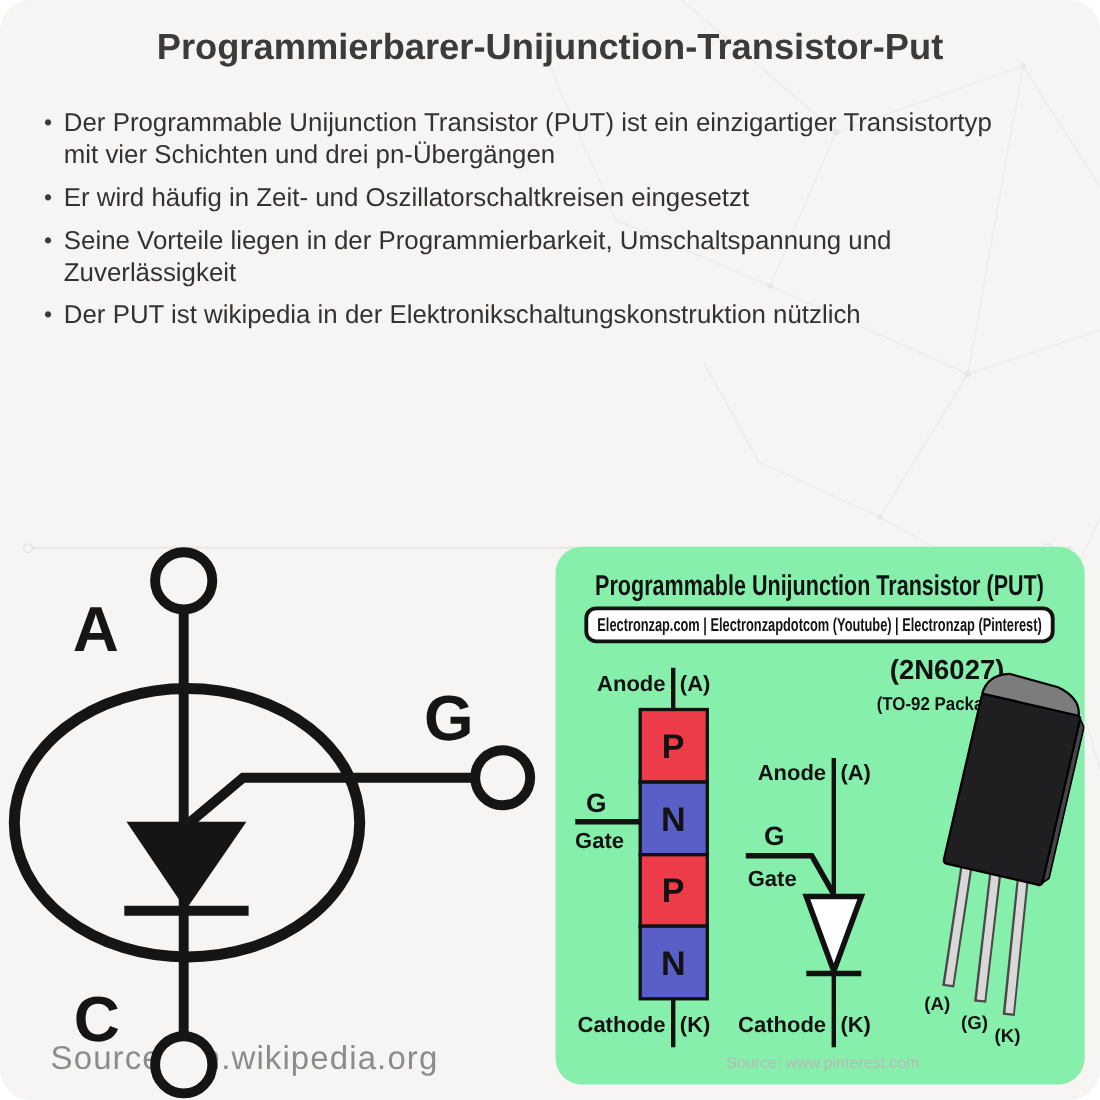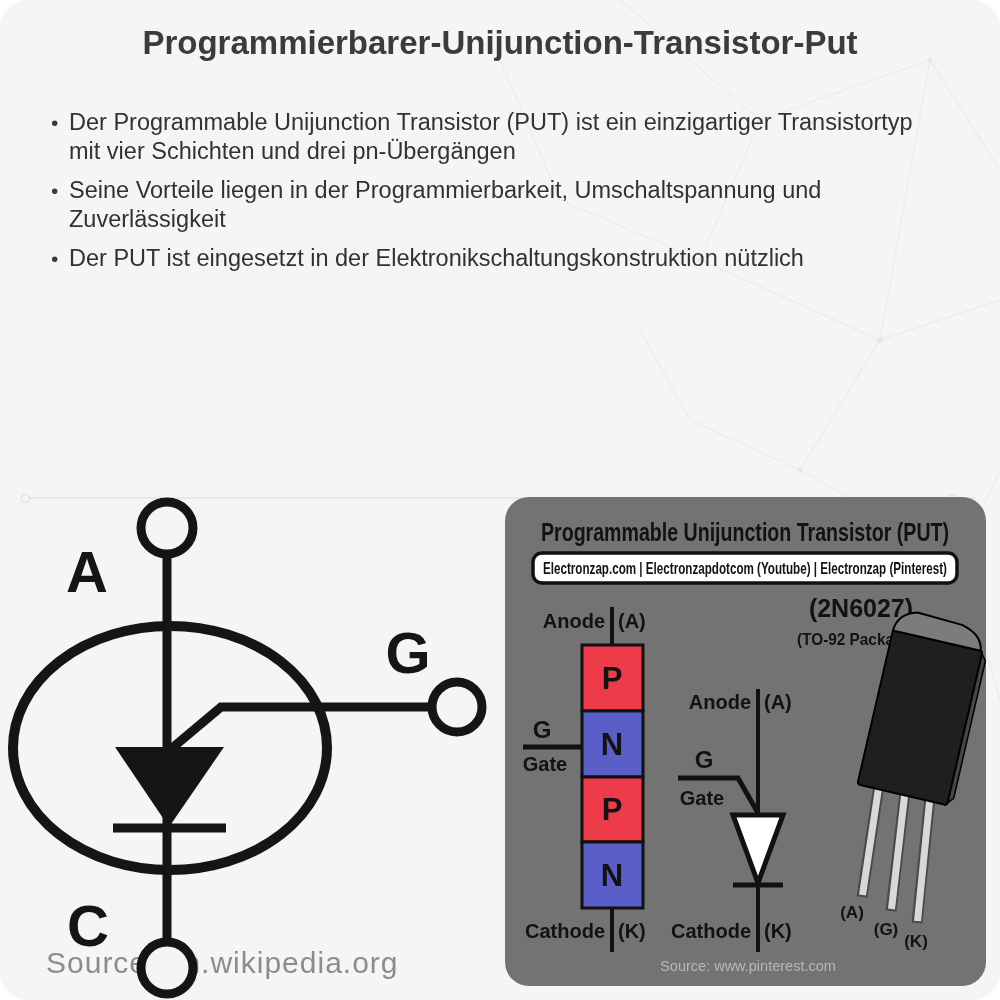--- a/index.html
+++ b/index.html
@@ -10,21 +10,21 @@
     border-radius:28px;
   }
   .texture{position:absolute; left:0; top:0; width:1000px; height:1000px; pointer-events:none;}
   .slide-title{
     position:absolute; left:0; top:24px; width:1000px;
     text-align:center; font-size:33px; font-weight:bold; color:#3c3b3b;
     letter-spacing:0px;
   }
   .bullets{
     position:absolute; left:38px; top:97px; width:885px;
-    margin:11px; padding:0; list-style:none;
+    margin:0; padding:0; list-style:none;
     font-size:23.5px; line-height:29px; color:#323232;
   }
   .bullets li{position:relative; padding-left:20px; margin-bottom:10px;}
   .bullets li::before{
     content:"\2022"; position:absolute; left:2px; top:0px;
     font-size:21px; color:#3a3a3a;
   }
   .divider{
     position:absolute; left:25px; top:497px; width:950px; height:2px;
     background:#e9e7e6;
@@ -33,21 +33,21 @@
     position:absolute; width:7px; height:7px; border:1px solid #dedcda;
     border-radius:50%; background:#f6f5f4; top:-3px;
   }
   .wiki-source{
     position:absolute; left:46px; top:946px;
     font-size:30px; letter-spacing:1px; color:#8d8c8c;
   }
   .symbol-svg{position:absolute; left:0; top:497px;}
   .panel{
     position:absolute; left:505px; top:497px; width:481px; height:489px;
-    background:#737373; border-radius:24px;
+    background:#86efac; border-radius:24px;
   }
   
   text{fill:#121212; font-family:"Liberation Sans", sans-serif;}
   .t-title{font-size:26px; font-weight:bold;}
   .t-banner{font-size:17px; font-weight:bold;}
   .b31{font-size:31px; font-weight:bold;}
   .b25{font-size:25px; font-weight:bold;}
   .b24{font-size:24px; font-weight:bold;}
   .b20{font-size:20px; font-weight:bold;}
   .b17{font-size:17px; font-weight:bold;}
@@ -75,22 +75,23 @@
       <circle cx="700" cy="260" r="2.5"></circle>
         <circle cx="800" cy="470" r="2.5"></circle>
       <circle cx="930" cy="60" r="2.5"></circle>
     </g>
   </svg>
 
   <div class="slide-title">Programmierbarer-Unijunction-Transistor-Put</div>
 
   <ul class="bullets">
     <li><span>Der Programmable Unijunction Transistor (PUT) ist ein einzigartiger Transistortyp mit vier Schichten und drei pn-Übergängen</span></li>
+    <li><span>Er wird häufig in Zeit- und Oszillatorschaltkreisen eingesetzt</span></li>
     <li><span>Seine Vorteile liegen in der Programmierbarkeit, Umschaltspannung und Zuverlässigkeit</span></li>
-    <li><span>Der PUT ist eingesetzt in der Elektronikschaltungskonstruktion nützlich</span></li>
+    <li><span>Der PUT ist wikipedia in der Elektronikschaltungskonstruktion nützlich</span></li>
   </ul>
 
   <div class="divider">
     <span class="end-dot" style="left:-4px;"></span>
     <span class="end-dot" style="right:18px;"></span>
   </div>
 
   <div class="wiki-source">Source: en.wikipedia.org</div>
 
   <svg class="symbol-svg" width="500" height="503" viewBox="0 0 500 503">

